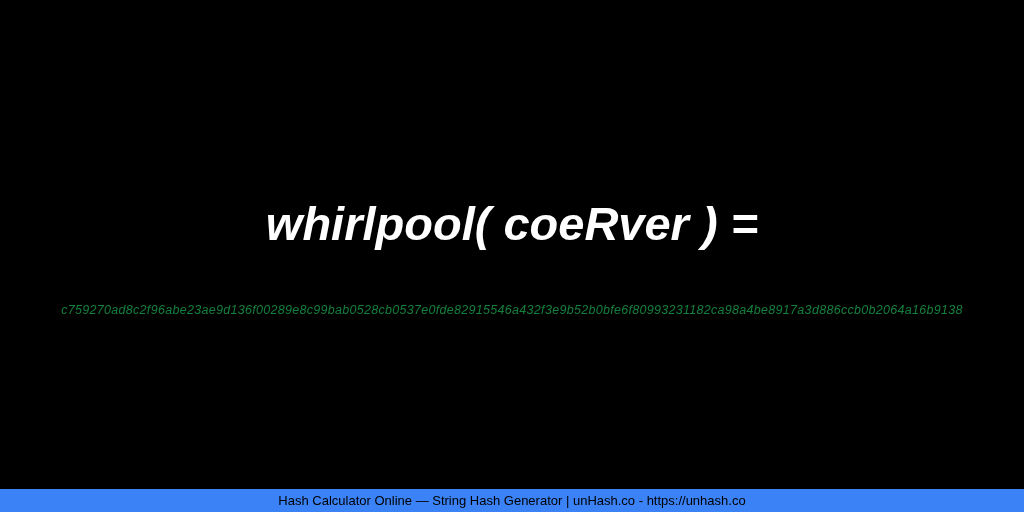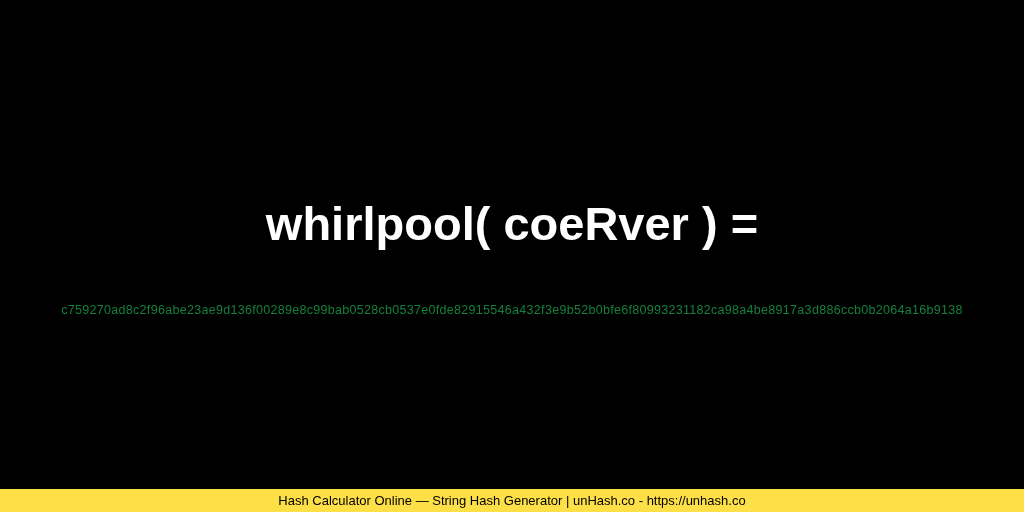--- a/index.html
+++ b/index.html
@@ -21,40 +21,41 @@
       overflow: hidden;
     }
     .main-content {
       display: flex;
       flex-direction: column;
       align-items: center;
       justify-content: center;
       flex: 1;
       width: 100%;
       gap: 52px;
+      font-style: italic;
     }
     .hash-expression {
       font-size: 47px;
       font-weight: bold;
       color: #ffffff;
       text-align: center;
     }
     .hash-value {
       font-size: 12.5px;
       color: #15803d;
       text-align: center;
       letter-spacing: 0.3px;
       font-family: Arial, Helvetica, sans-serif;
     }
     .footer {
       position: absolute;
       bottom: 0;
       left: 0;
       right: 0;
-      background: #fde047;
+      background: #3b82f6;
       color: #000000;
       text-align: center;
       padding: 4px 0;
       font-size: 13px;
     }
   </style>
 </head>
 <body>
 
 <div class="main-content">

